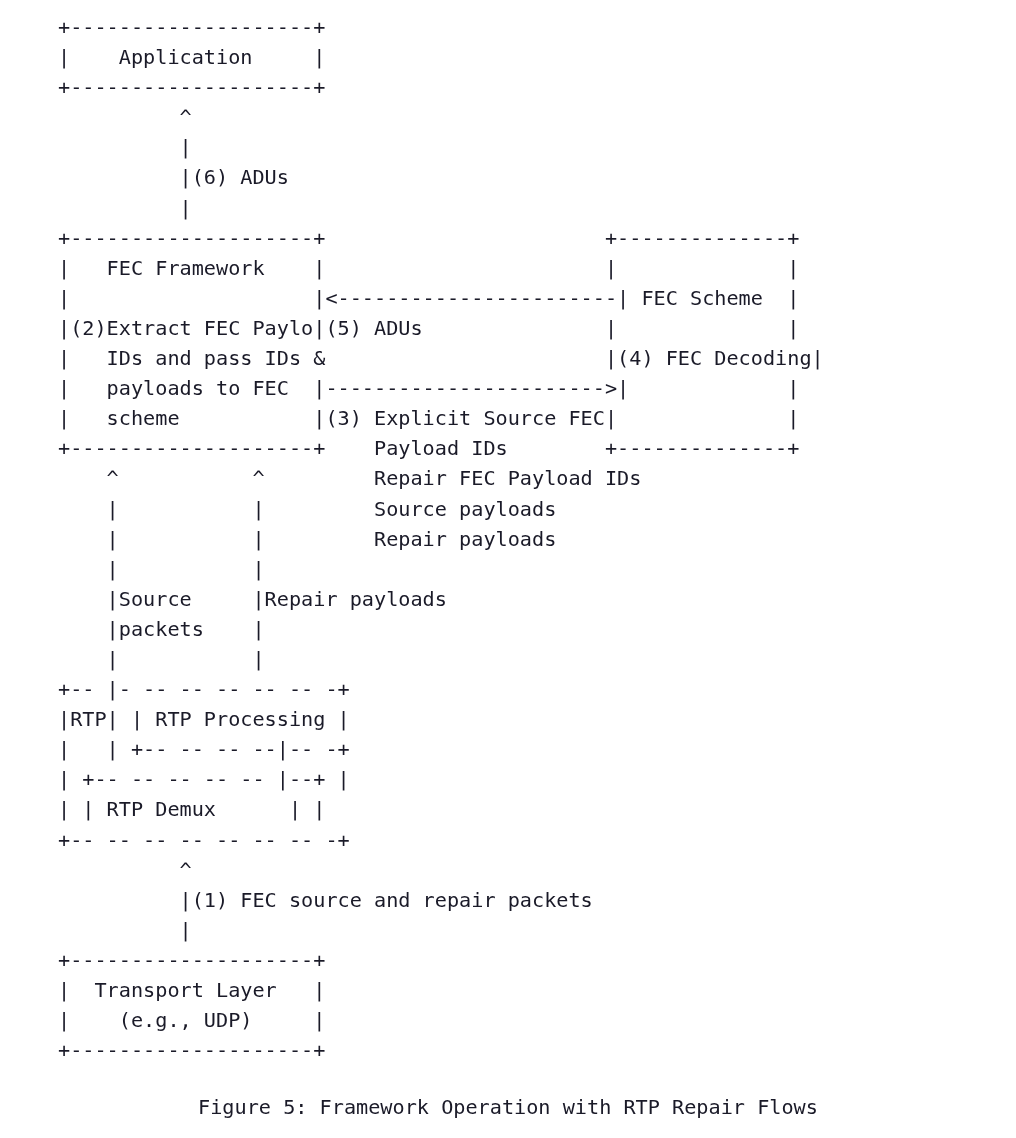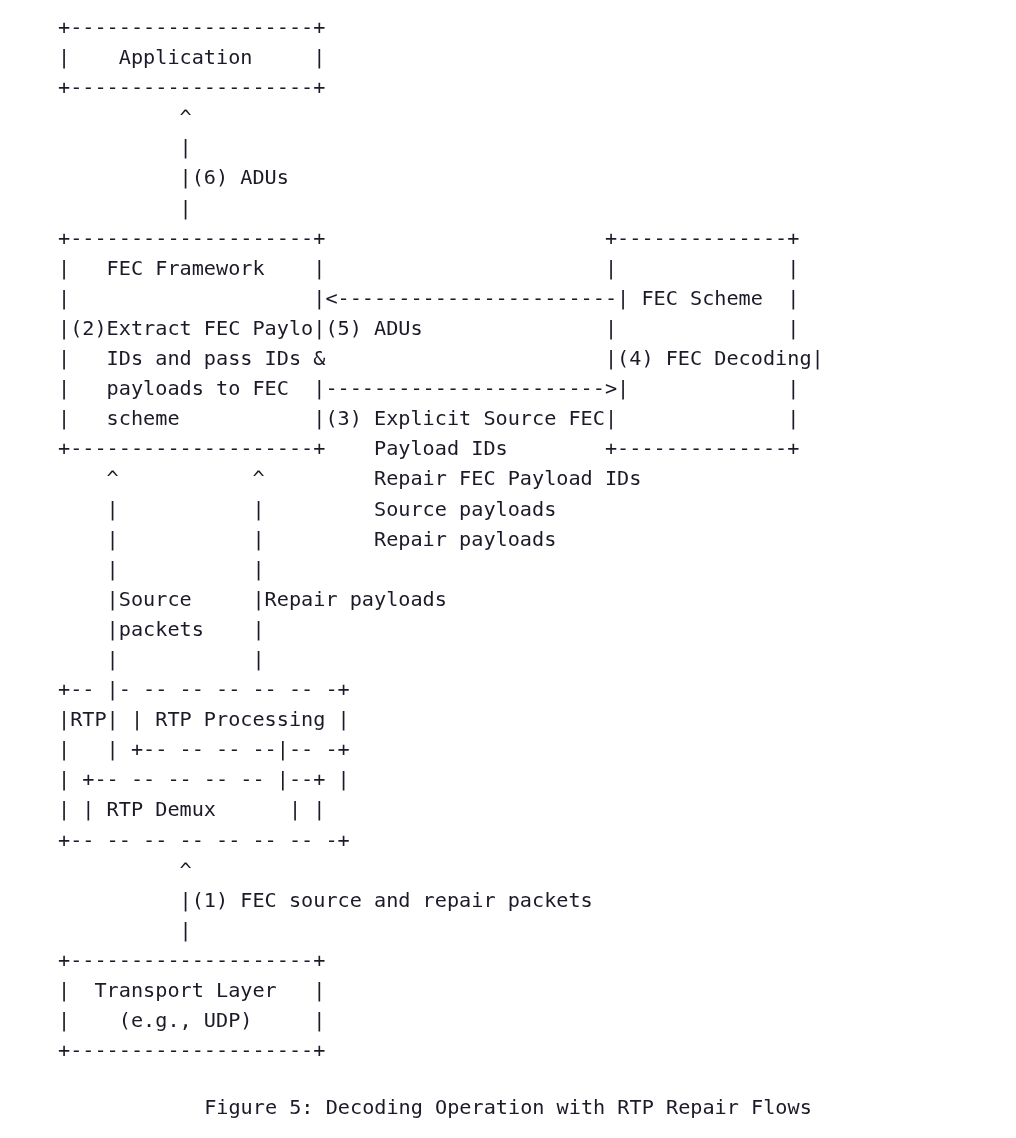--- a/index.html
+++ b/index.html
@@ -85,14 +85,14 @@
 | | RTP Demux      | |
 +-- -- -- -- -- -- -- -+
           ^
           |(1) FEC source and repair packets
           |
 +--------------------+
 |  Transport Layer   |
 |    (e.g., UDP)     |
 +--------------------+</pre>
 
-  <pre class="figure-caption">Figure 5: Decoding Operation with RTP Repair Flows</pre>
+  <pre class="figure-caption">Figure 5: Framework Operation with RTP Repair Flows</pre>
 </div>
 
 </body></html>

